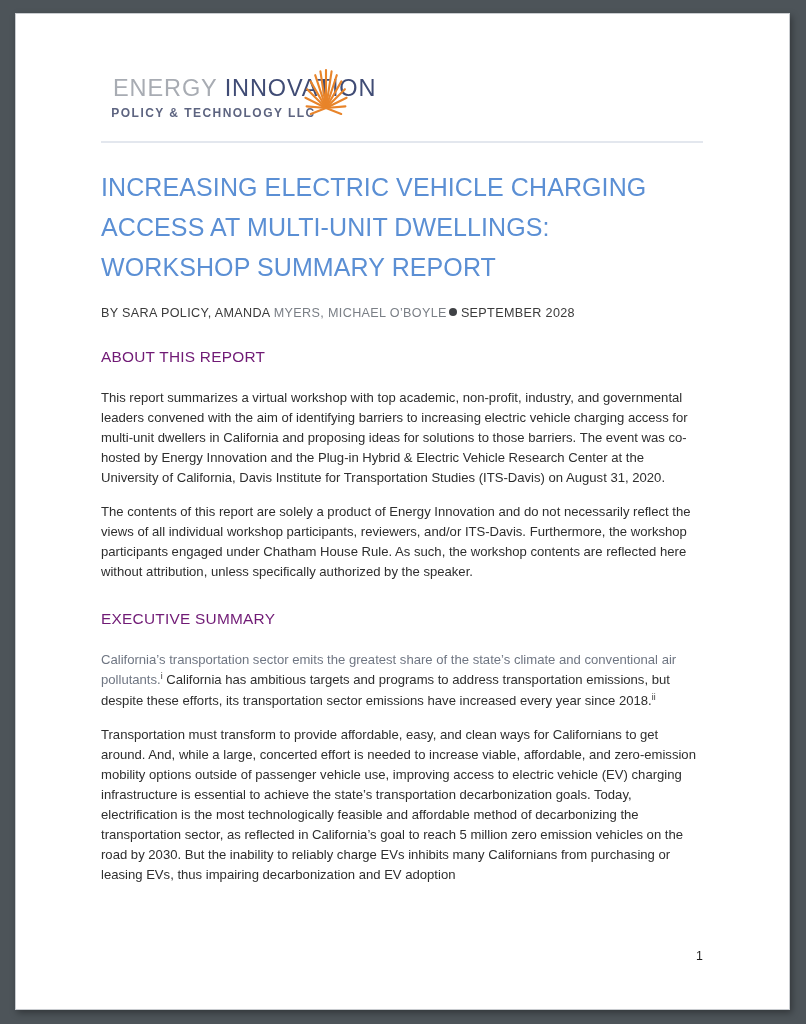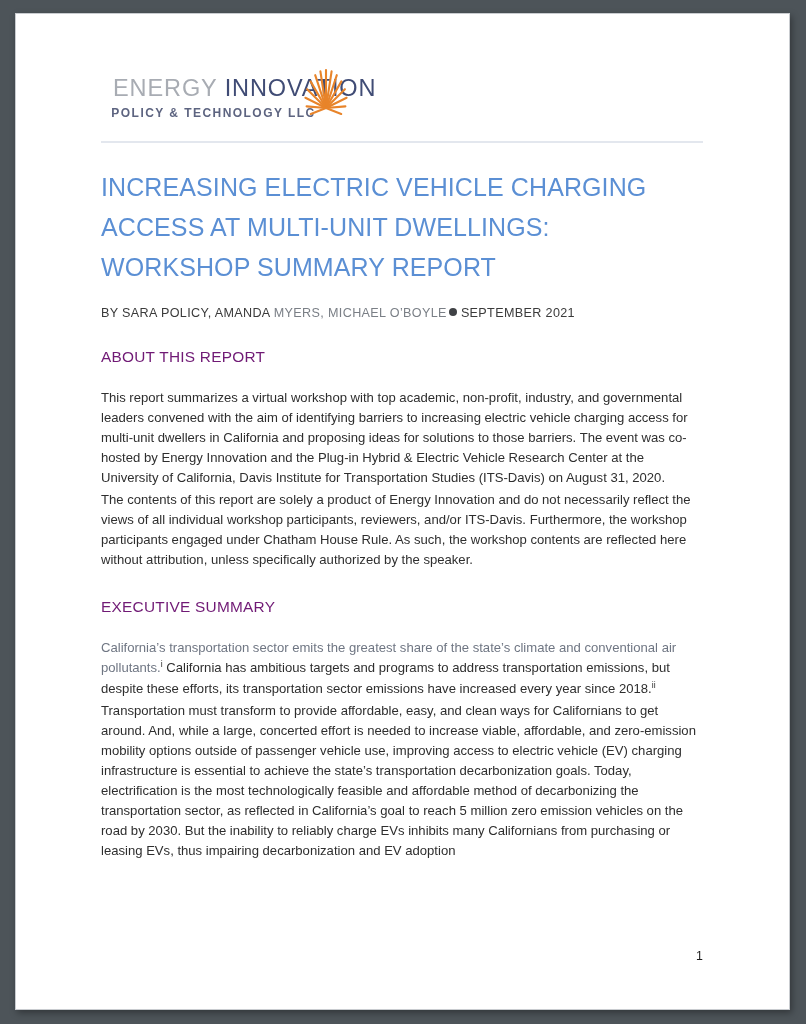--- a/index.html
+++ b/index.html
@@ -138,21 +138,21 @@
     color: #701a75;
   }
 
   p.body {
     margin-top: 22px;
     font-size: 13.1px;
     line-height: 20.1px;
     color: #2e2e2e;
     text-align: left;
   }
-  p.body + p.body { margin-top: 2px; }
+  p.body + p.body { margin-top: 14px; }
 
   .faded { color: #6f7683; }
 
   sup {
     font-size: 8.6px;
     vertical-align: super;
     line-height: 0;
   }
 
   .page-number {
@@ -200,21 +200,21 @@
           </svg>
         </div>
 
       </div>
 
       <div class="rule"></div>
 
       <h1 class="doc-title">INCREASING ELECTRIC VEHICLE CHARGING ACCESS AT MULTI-UNIT DWELLINGS: WORKSHOP SUMMARY REPORT</h1>
 
       <div class="byline">
-        <span>BY SARA POLICY, AMANDA </span><span class="soft">MYERS, MICHAEL O’BOYLE</span><span class="dot"></span><span>SEPTEMBER 2021</span>
+        <span>BY SARA POLICY, AMANDA </span><span class="soft">MYERS, MICHAEL O’BOYLE</span><span class="dot"></span><span>SEPTEMBER 2028</span>
       </div>
 
       <h2 class="section-heading">ABOUT THIS REPORT</h2>
 
       <p class="body">This report summarizes a virtual workshop with top academic, non-profit, industry, and governmental leaders convened with the aim of identifying barriers to increasing electric vehicle charging access for multi-unit dwellers in California and proposing ideas for solutions to those barriers. The event was co-hosted by Energy Innovation and the Plug-in Hybrid &amp; Electric Vehicle Research Center at the University of California, Davis Institute for Transportation Studies (ITS-Davis) on August 31, 2020.</p>
 
       <p class="body">The contents of this report are solely a product of Energy Innovation and do not necessarily reflect the views of all individual workshop participants, reviewers, and/or ITS-Davis. Furthermore, the workshop participants engaged under Chatham House Rule. As such, the workshop contents are reflected here without attribution, unless specifically authorized by the speaker.</p>
 
       <h2 class="section-heading">EXECUTIVE SUMMARY</h2>
 

